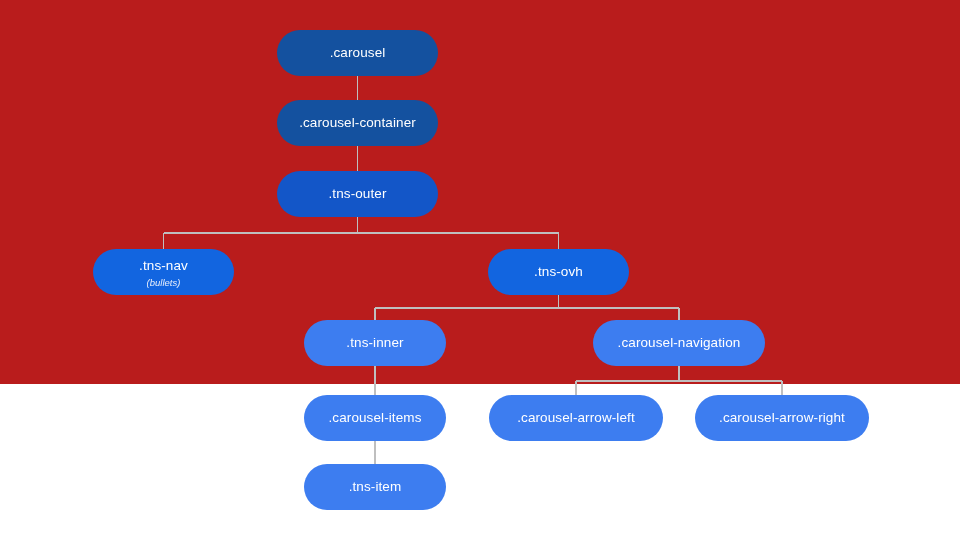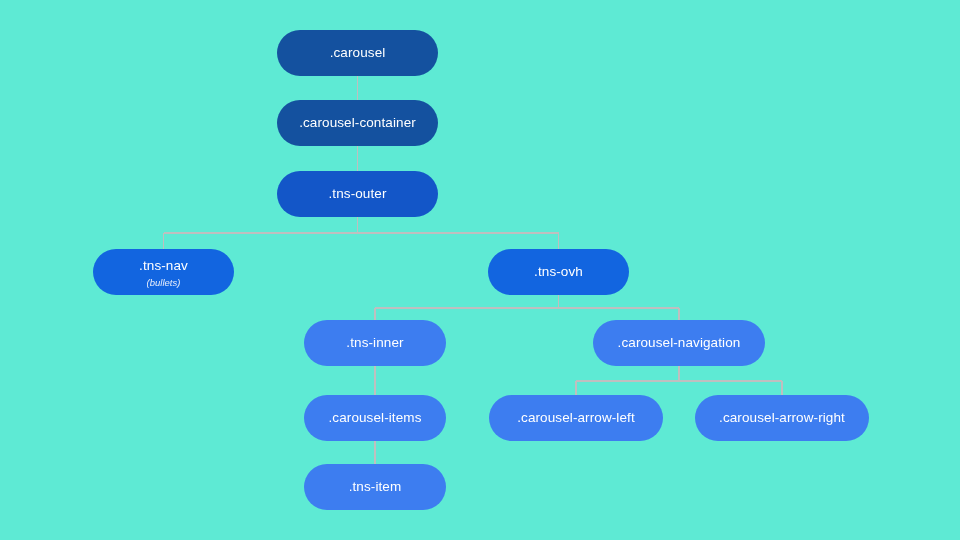--- a/index.html
+++ b/index.html
@@ -10,22 +10,22 @@
   }
   body {
     width: 960px;
     height: 540px;
     overflow: hidden;
     font-family: "Liberation Sans", sans-serif;
   }
   #diagram-root {
     position: relative;
     width: 960px;
-    height: 540px;
-    background: #5eead4;
+    height: 384px;
+    background: #b91c1c;
   }
   #tree-svg {
     position: absolute;
     left: 0;
     top: 0;
     width: 960px;
     height: 540px;
     display: block;
   }
   .connector {

